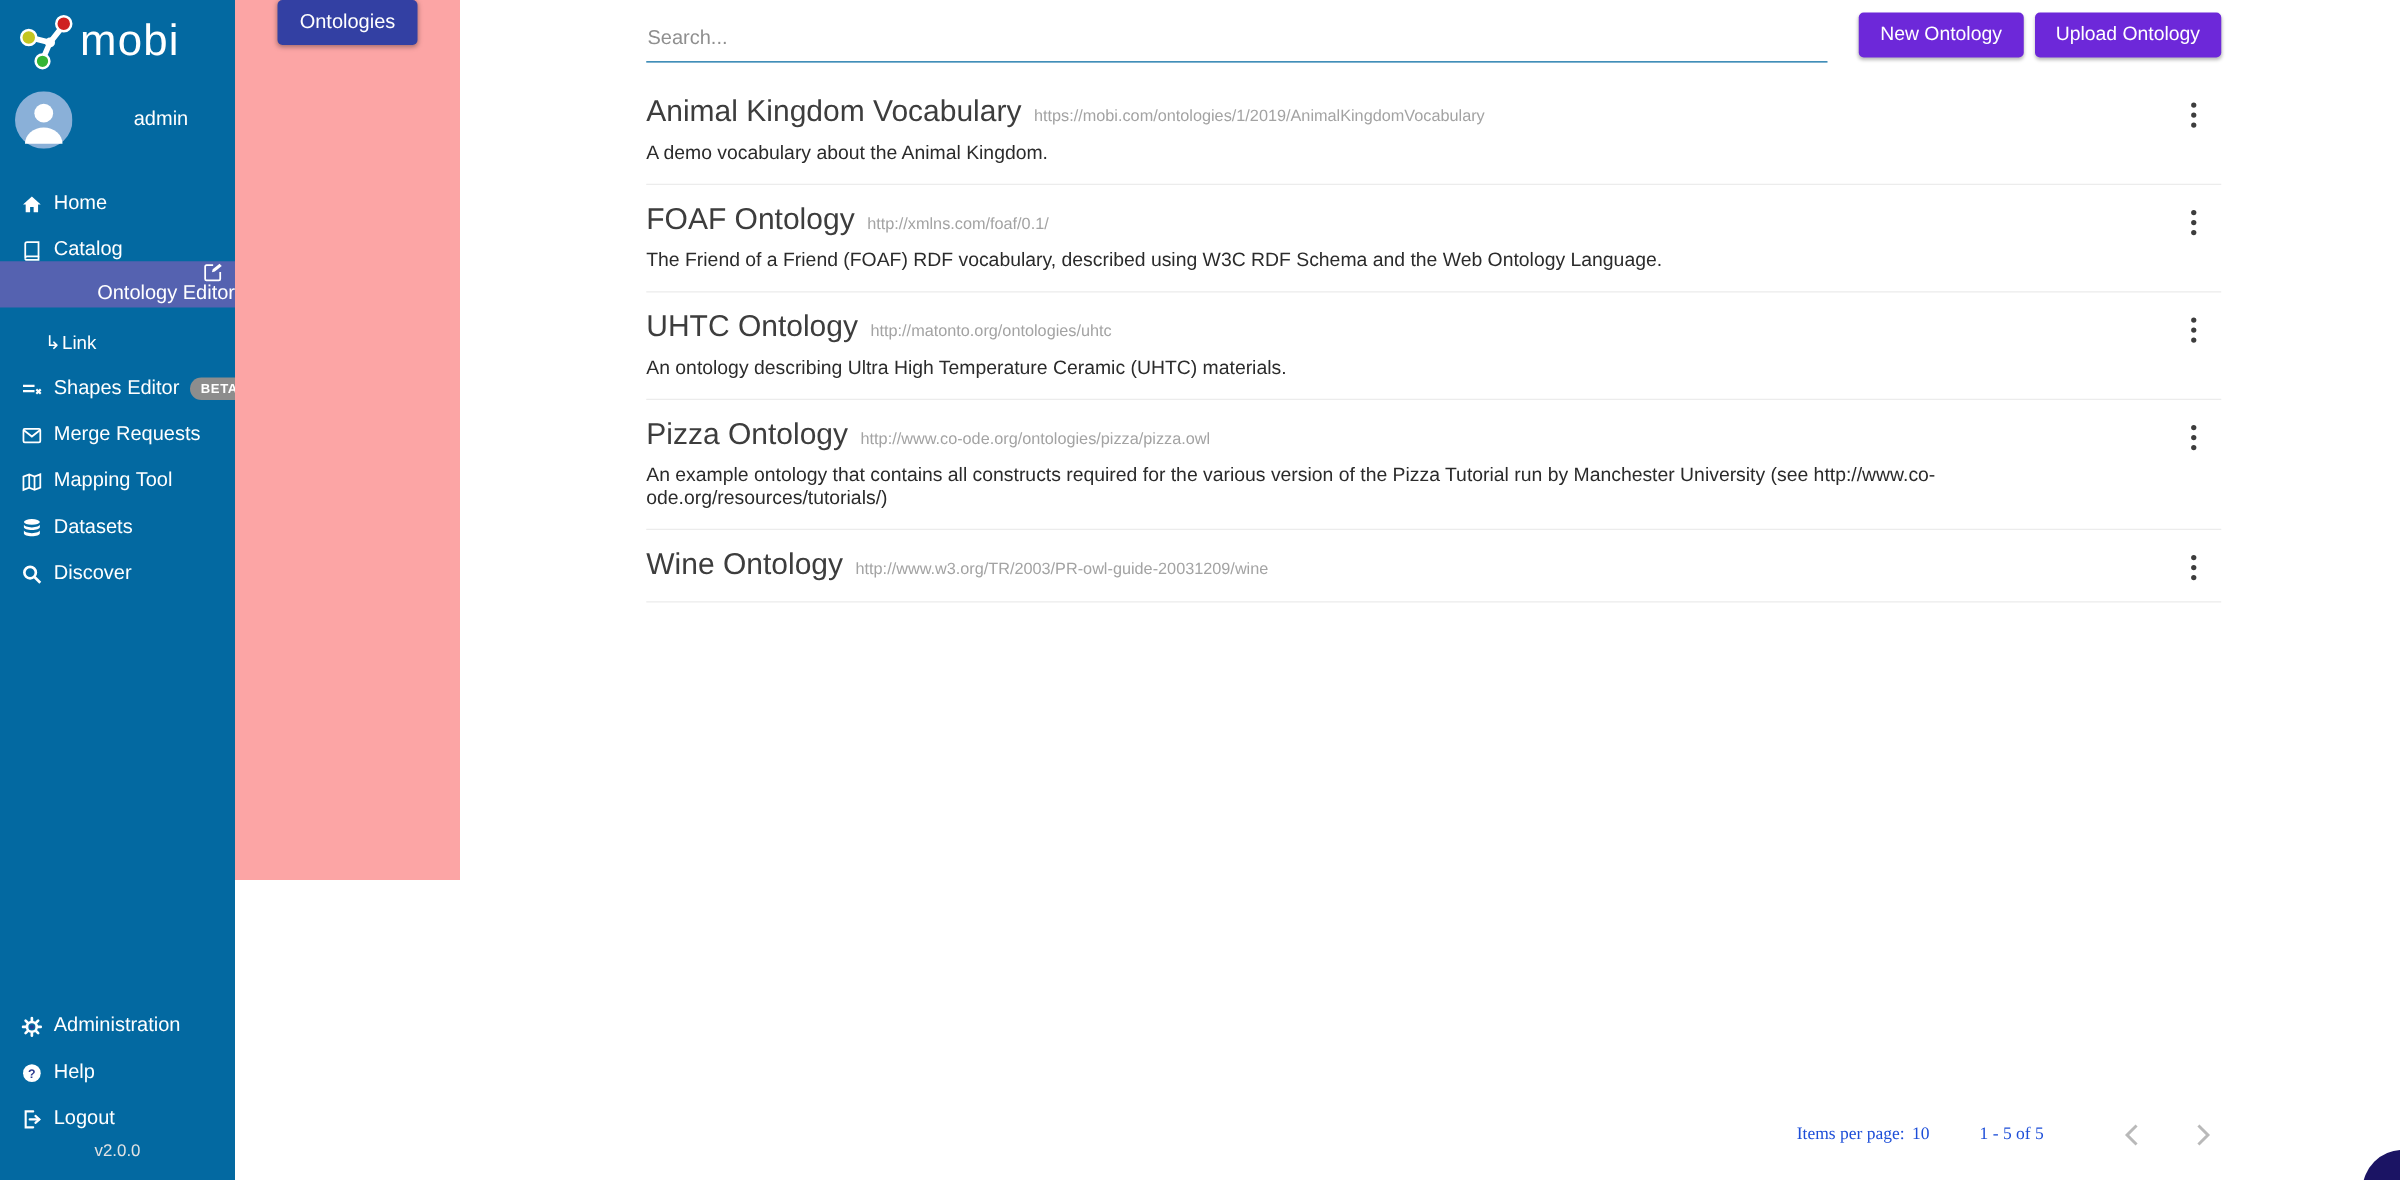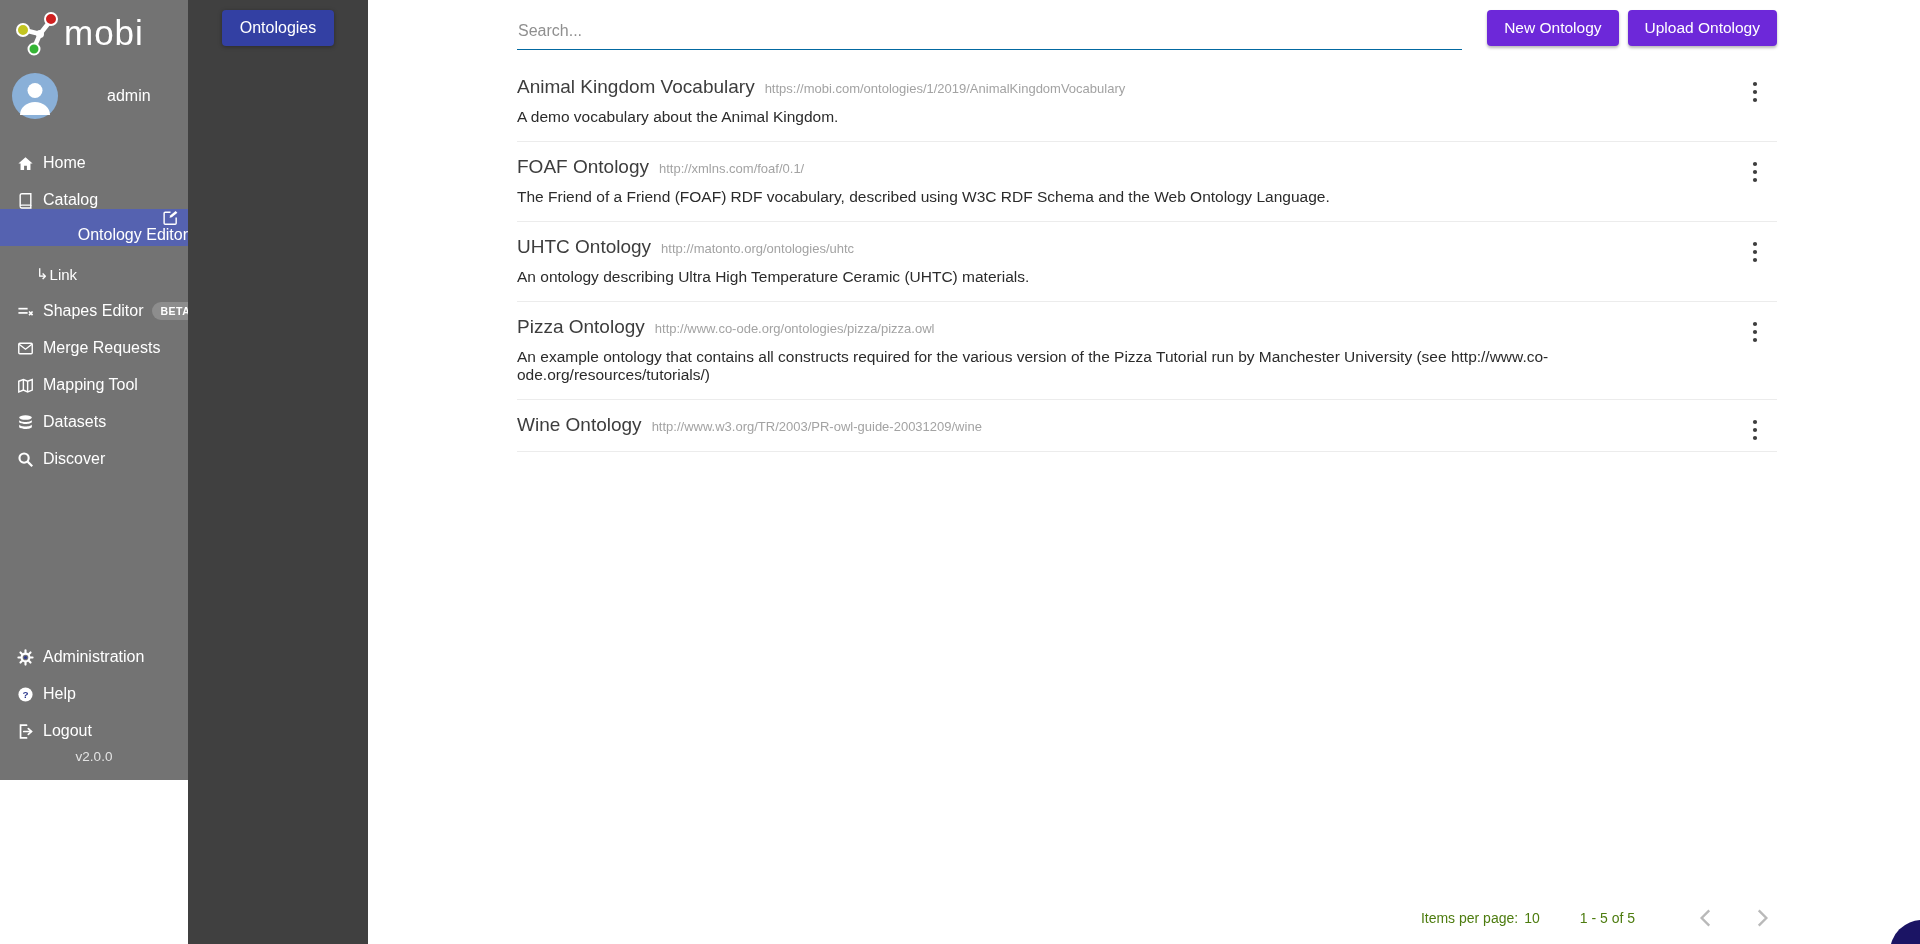--- a/index.html
+++ b/index.html
@@ -5,22 +5,22 @@
   * { box-sizing: border-box; margin: 0; padding: 0; }
   html, body { width: 1920px; height: 944px; overflow: hidden; }
   body {
     font-family: "Liberation Sans", "DejaVu Sans", sans-serif;
     display: flex;
     background: #fff;
   }
 
   
   .sidebar {
-    width: 188px; flex: 0 0 188px; height: 780px;
-    background: #737373; color: #fff;
+    width: 188px; flex: 0 0 188px; height: 944px;
+    background: #0369a1; color: #fff;
     display: flex; flex-direction: column;
   }
   .logo-row { display: flex; align-items: center; padding: 9px 12px 4px 14px; }
   .logo-text { font-size: 35px; font-weight: 400; letter-spacing: 1px; color: #fff; margin-left: 2px; }
   .user-row { display: flex; align-items: center; gap: 10px; padding: 12px 14px 16px 12px; }
   .avatar { width: 46px; height: 46px; border-radius: 50%; display: block; }
   .user-name { font-size: 16px; margin-left: 39px; }
   .nav { display: flex; flex-direction: column; }
   .nav-item {
     display: flex; align-items: flex-end; height: 37px;
@@ -32,22 +32,22 @@
   .nav-item.sub .link-glyph { font-size: 15px; margin-right: 1px; }
   .badge {
     background: #8d8d8d; color: #fff; font-size: 10.5px; font-weight: bold;
     letter-spacing: .5px; padding: 3px 9px; border-radius: 10px; margin-left: 8px;
   }
   .sidebar-footer { margin-top: auto; padding-bottom: 4px; }
   .version { text-align: center; font-size: 13.5px; color: #e3e3e3; padding: 9px 0 12px; }
 
   
   .secondary-sidebar {
-    width: 180px; flex: 0 0 180px; height: 944px;
-    background: #404040; padding-top: 10px;
+    width: 180px; flex: 0 0 180px; height: 704px;
+    background: #fca5a5; 
   }
   .module-btn {
     display: block; margin: 0 auto;
     background: #3340a3; color: #fff; border: none; border-radius: 4px;
     padding: 9px 18px; font-size: 16px; font-family: inherit; cursor: pointer;
     box-shadow: 0 1px 4px rgba(0,0,0,.35);
   }
 
   
   .main { flex: 1; position: relative; padding: 0 143px 0 149px; background: #fff; }
@@ -62,31 +62,31 @@
   .btn-group { display: flex; gap: 9px; }
   .btn {
     background: #6d28d9; color: #fff; border: none; border-radius: 4px;
     padding: 9px 17px; font-size: 15.5px; font-family: inherit; cursor: pointer;
     box-shadow: 0 2px 3px rgba(0,0,0,.28); white-space: nowrap;
   }
 
   .onto-list { margin-top: 12px; }
   .entry { position: relative; padding: 14px 46px 15px 0; border-bottom: 1px solid #ececec; }
   .entry-title-row { display: flex; align-items: baseline; }
-  .entry-title { font-size: 19px; font-weight: 400; color: #3d3d3d; cursor: pointer; }
+  .entry-title { font-size: 24px; font-weight: 400; color: #3d3d3d; cursor: pointer; }
   .entry-iri { font-size: 13px; color: #a3a3a3; margin-left: 10px; }
   .entry-desc { font-size: 15.5px; color: #2b2b2b; margin-top: 10px; }
   .kebab {
     position: absolute; right: 12px; top: 14px;
     background: none; border: none; cursor: pointer; padding: 4px 6px;
   }
 
   .pagination {
-    position: absolute; bottom: 13px; right: 145px;
-    display: flex; align-items: center; font-size: 14px; color: #4d7c0f;
+    position: absolute; bottom: 23px; right: 145px;
+    display: flex; align-items: center; font-size: 14px; color: #1d4ed8; font-family: Liberation Serif, serif;
   }
   .pag-range { margin-left: 40px; }
   .pag-btn { background: none; border: none; cursor: default; padding: 0; display: inline-flex; }
   .pag-prev { margin-left: 58px; }
   .pag-next { margin-left: 30px; }
 
   .corner-fab {
     position: absolute; right: -34px; bottom: -40px;
     width: 64px; height: 64px; border-radius: 50%; background: #1b1464;
   }

